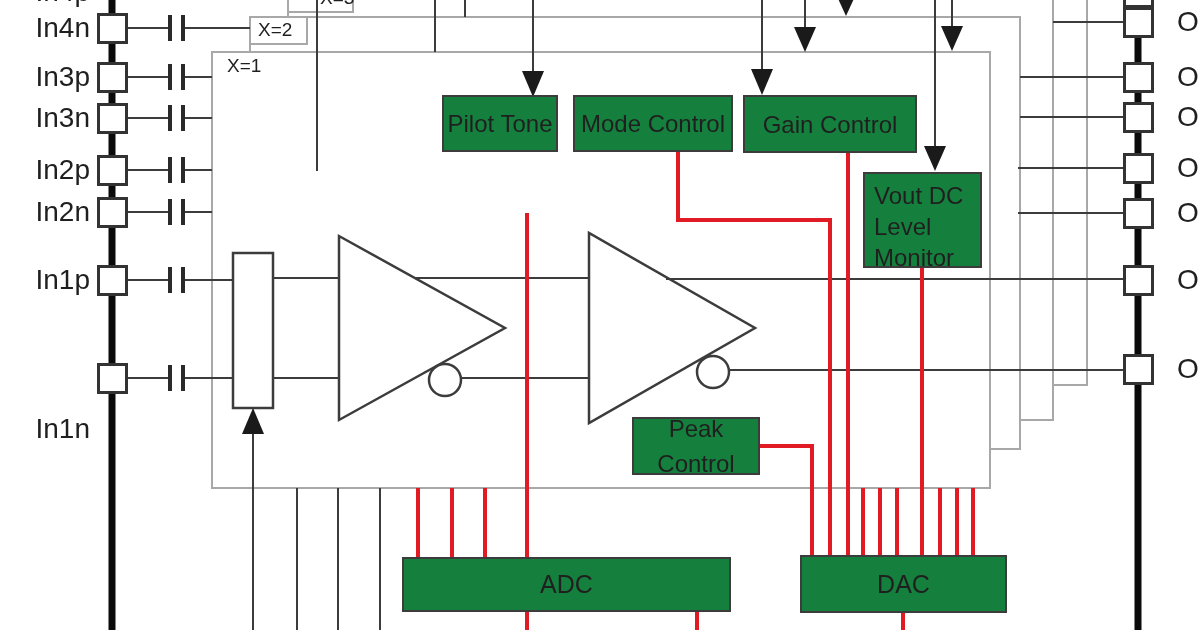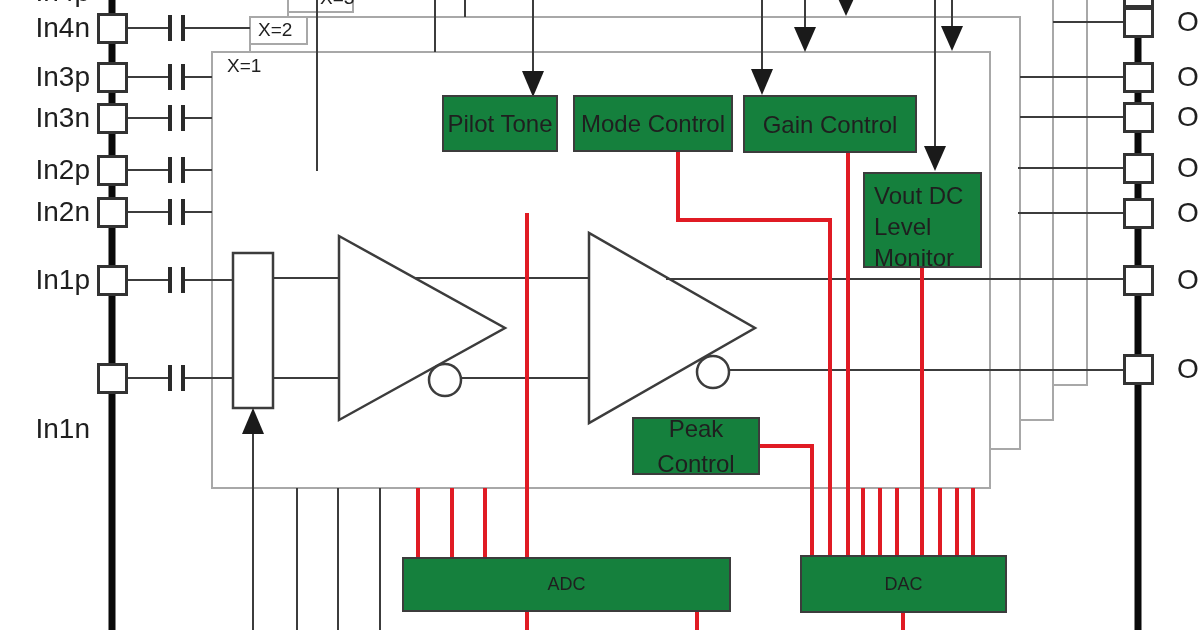--- a/index.html
+++ b/index.html
@@ -2,21 +2,21 @@
 <html><head>
 <meta charset="utf-8">
 <style>
   html,body{margin:0;padding:0;background:#fff;}
   #stage{position:relative;width:1200px;height:630px;overflow:hidden;background:#fff;
          font-family:"Liberation Sans","DejaVu Sans",sans-serif;color:#1f1f1f;}
   #wires{position:absolute;left:0;top:0;z-index:1;}
   .block{position:absolute;z-index:2;background:#15803d;border:2.5px solid #3c3c3c;
          display:flex;align-items:center;justify-content:center;text-align:center;
          font-size:24px;line-height:27px;box-sizing:border-box;}
-  .block.big{font-size:18px;}
+  .block.big{font-size:25px;}
   .block.multiline{flex-direction:column;gap:8px;}
   .block.leftalign{align-items:flex-start;justify-content:flex-start;
          flex-direction:column;padding:6px 0 0 9px;line-height:31px;text-align:left;}
   .pinlabel{position:absolute;z-index:3;font-size:28px;line-height:30px;white-space:nowrap;}
   .pinlabel.right-col{text-align:left;}
   .pinlabel.left-col{width:72px;text-align:right;}
   .xlabel{position:absolute;z-index:3;font-size:19px;font-weight:normal;white-space:nowrap;}
 </style>
 </head>
 <body>

